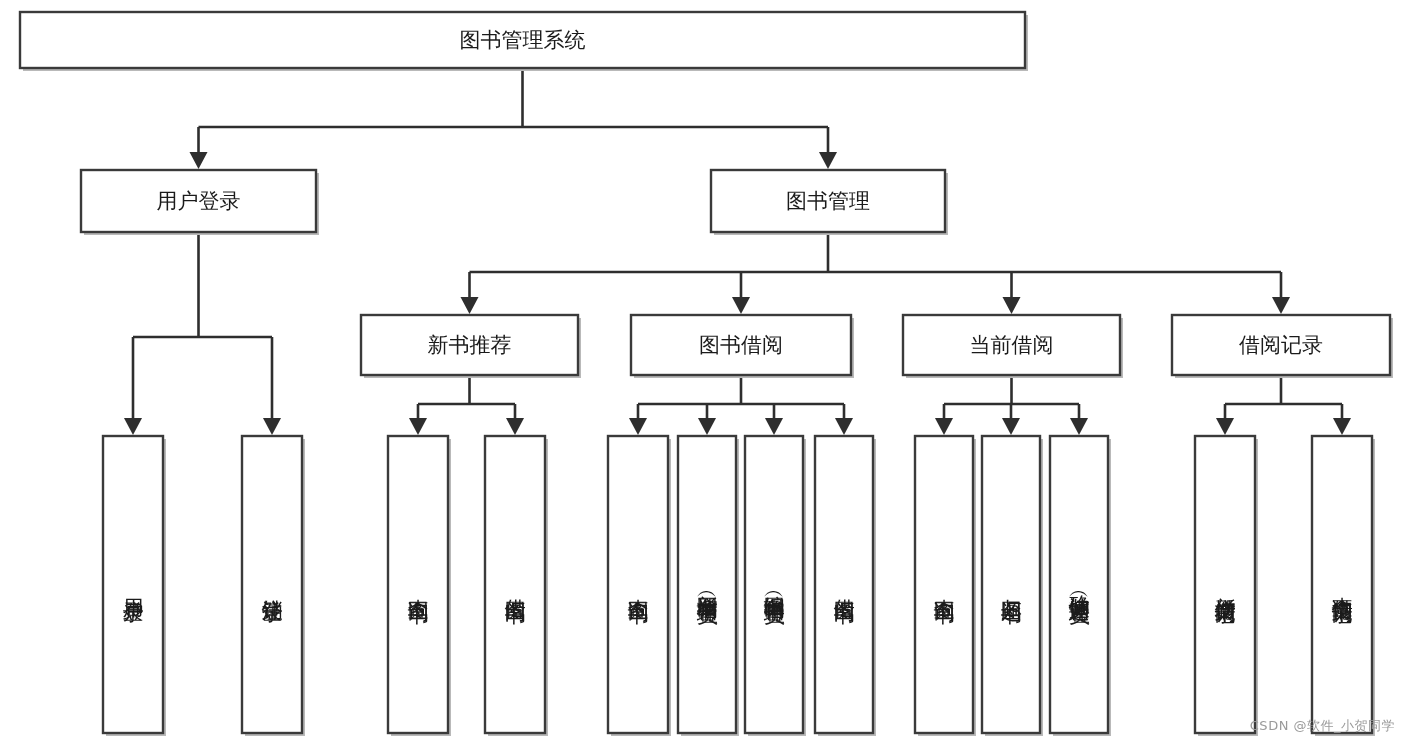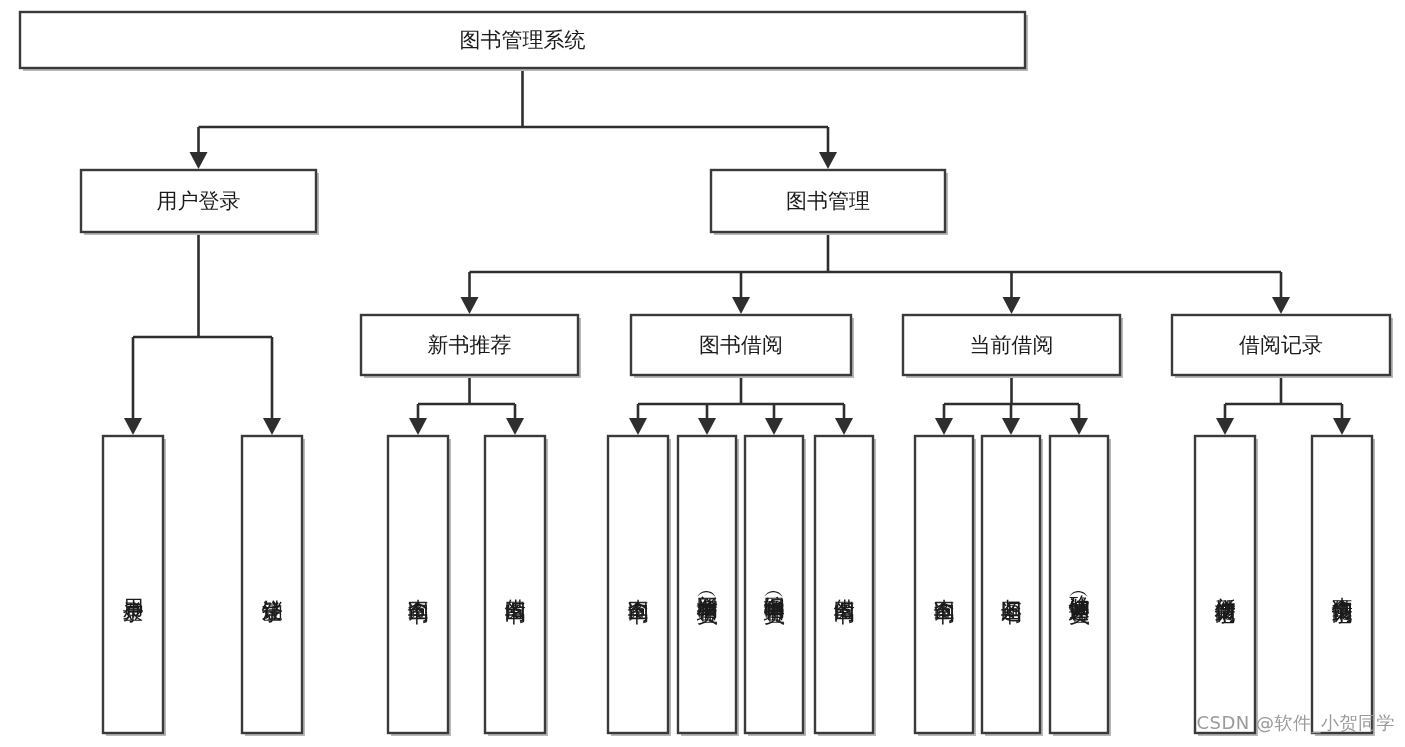--- a/index.html
+++ b/index.html
@@ -65,21 +65,21 @@
     letter-spacing: 1.5px;
     color: #1b1b1b;
     white-space: nowrap;
     text-align: center;
   }
   .watermark {
     position: absolute;
     right: 10px;
     bottom: 6px;
     font-family: "DejaVu Sans", "Liberation Sans", sans-serif;
-    font-size: 18px;
+    font-size: 13px;
     color: #9a9a9a;
     letter-spacing: 0.5px;
     white-space: nowrap;
   }
 </style>
 </head>
 <body>
 
 <div id="diagram-root">
 

